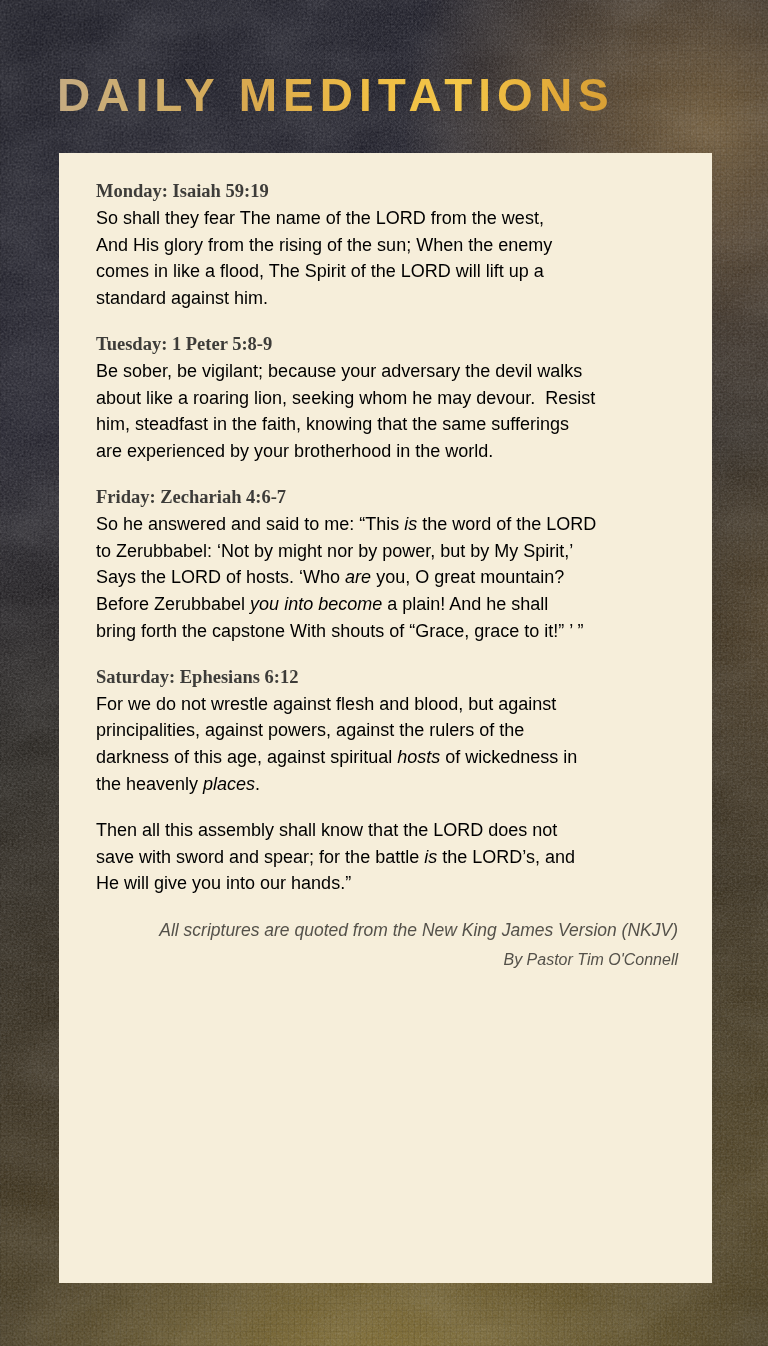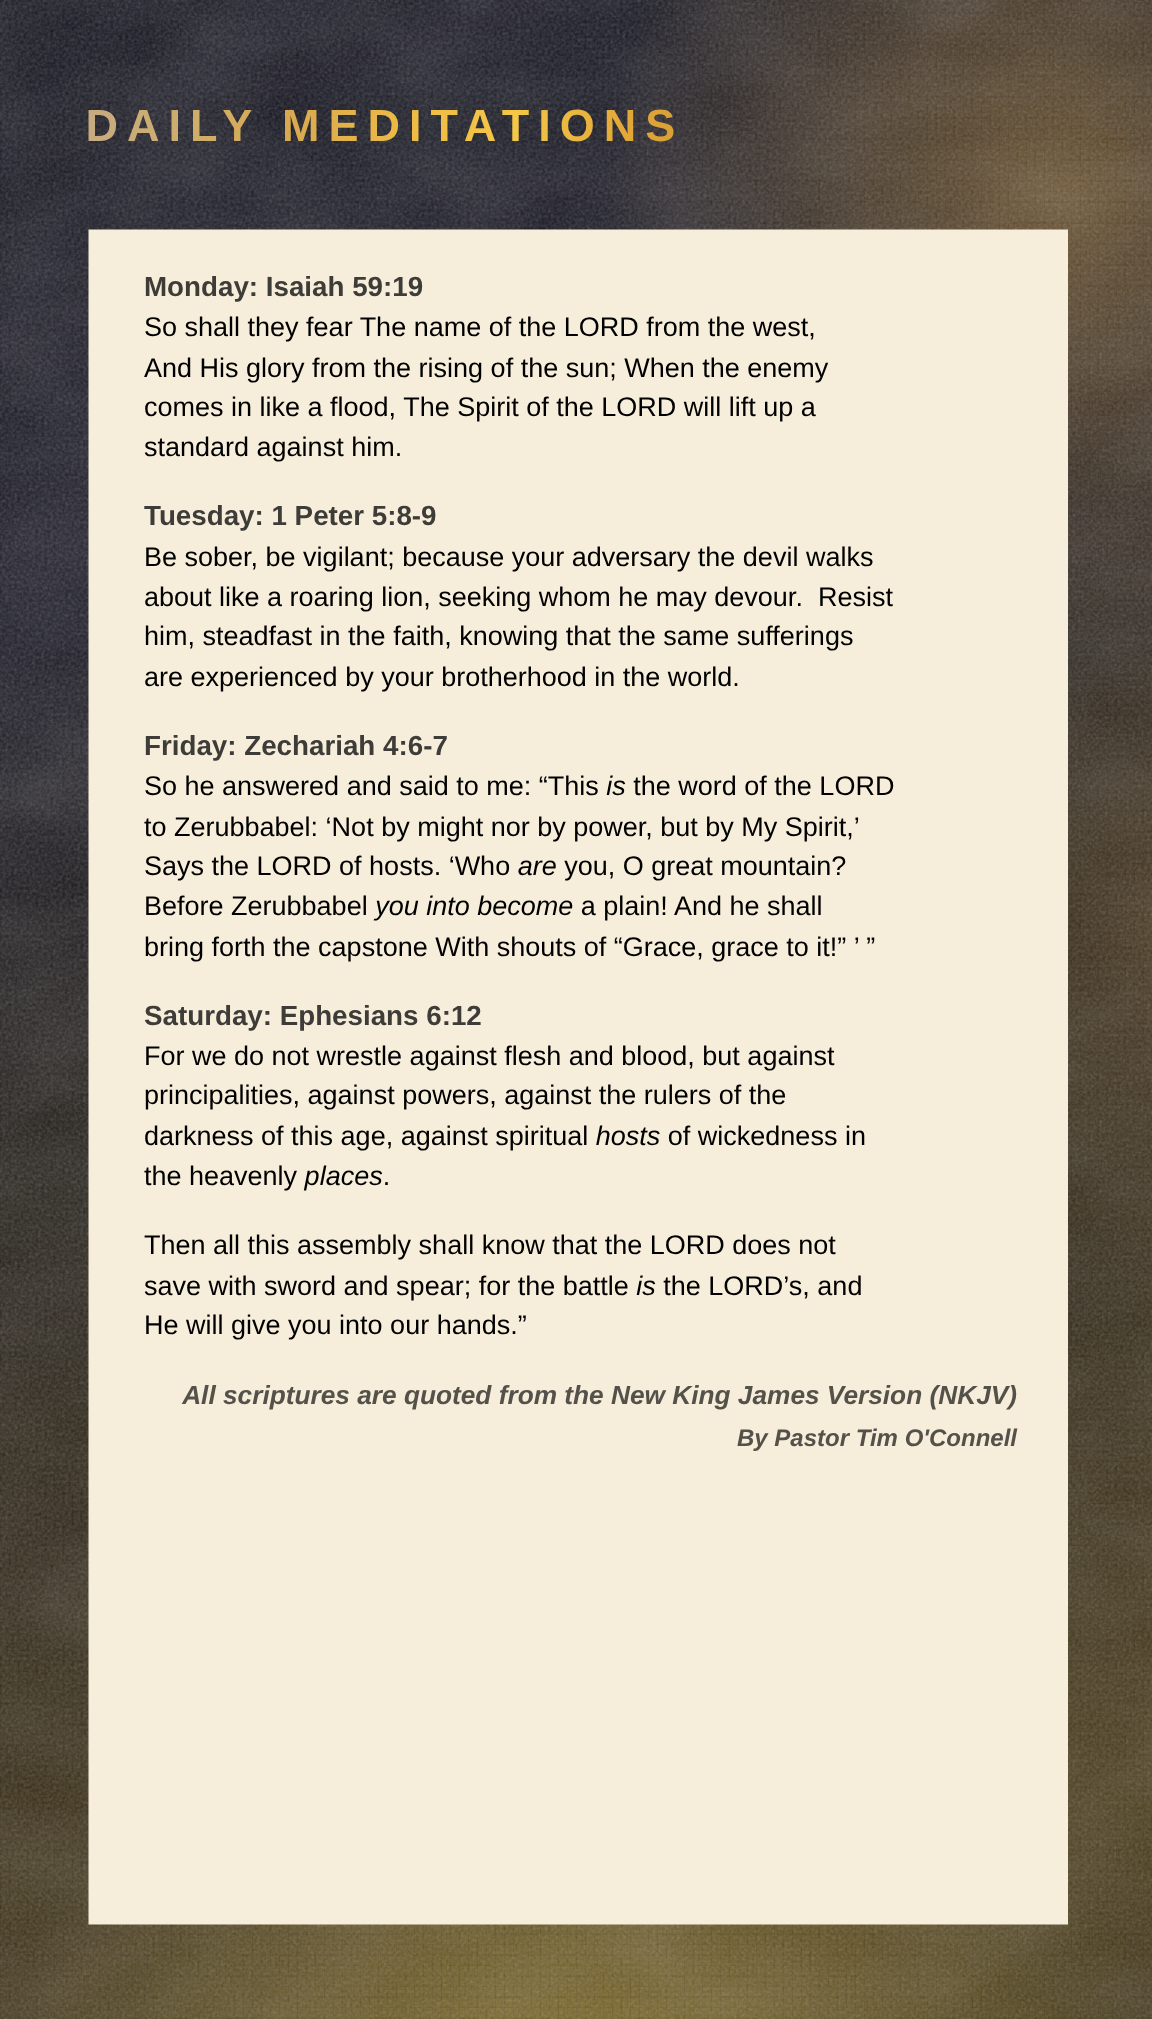--- a/index.html
+++ b/index.html
@@ -37,21 +37,21 @@
     z-index: 1;
     pointer-events: none;
   }
   .noise-layer .grain { mix-blend-mode: overlay; opacity: 0.55; }
   .page-title {
     position: absolute;
     left: 57px;
     top: 68px;
     z-index: 2;
     margin: 0;
-    font-size: 30px;
+    font-size: 46px;
     font-weight: 700;
     letter-spacing: 6px;
     white-space: nowrap;
     background: linear-gradient(90deg, #c6ab81 0%, #cfae6a 18%, #d9a94f 34%, #eebc44 55%, #f4c748 72%, #e2a938 90%, #d79f35 100%);
     -webkit-background-clip: text;
     background-clip: text;
     color: transparent;
   }
   .card {
     position: absolute;
@@ -64,34 +64,34 @@
     padding: 25px 34px 22px 37px;
     background: #f6eeda;
   }
   .day-section { margin: 0 0 19px 0; }
   .day-heading {
     margin: 0;
     font-size: 18.5px;
     line-height: 26.8px;
     font-weight: 700;
     color: #3d3c39;
+    font-family: Liberation Serif, serif;
   }
   .passage {
     margin: 0;
     font-size: 18px;
     line-height: 26.8px;
     font-weight: 400;
     color: #000000;
   }
   .passage em { font-style: italic; }
   .card-footer {
     margin-top: 6px;
     text-align: right;
     color: #54514a;
-    font-weight: bold;
   }
   .footer-note {
     font-style: italic;
     font-size: 17.5px;
     line-height: 29px;
   }
   .footer-author {
     font-style: italic;
     font-size: 16px;
     line-height: 29px;

